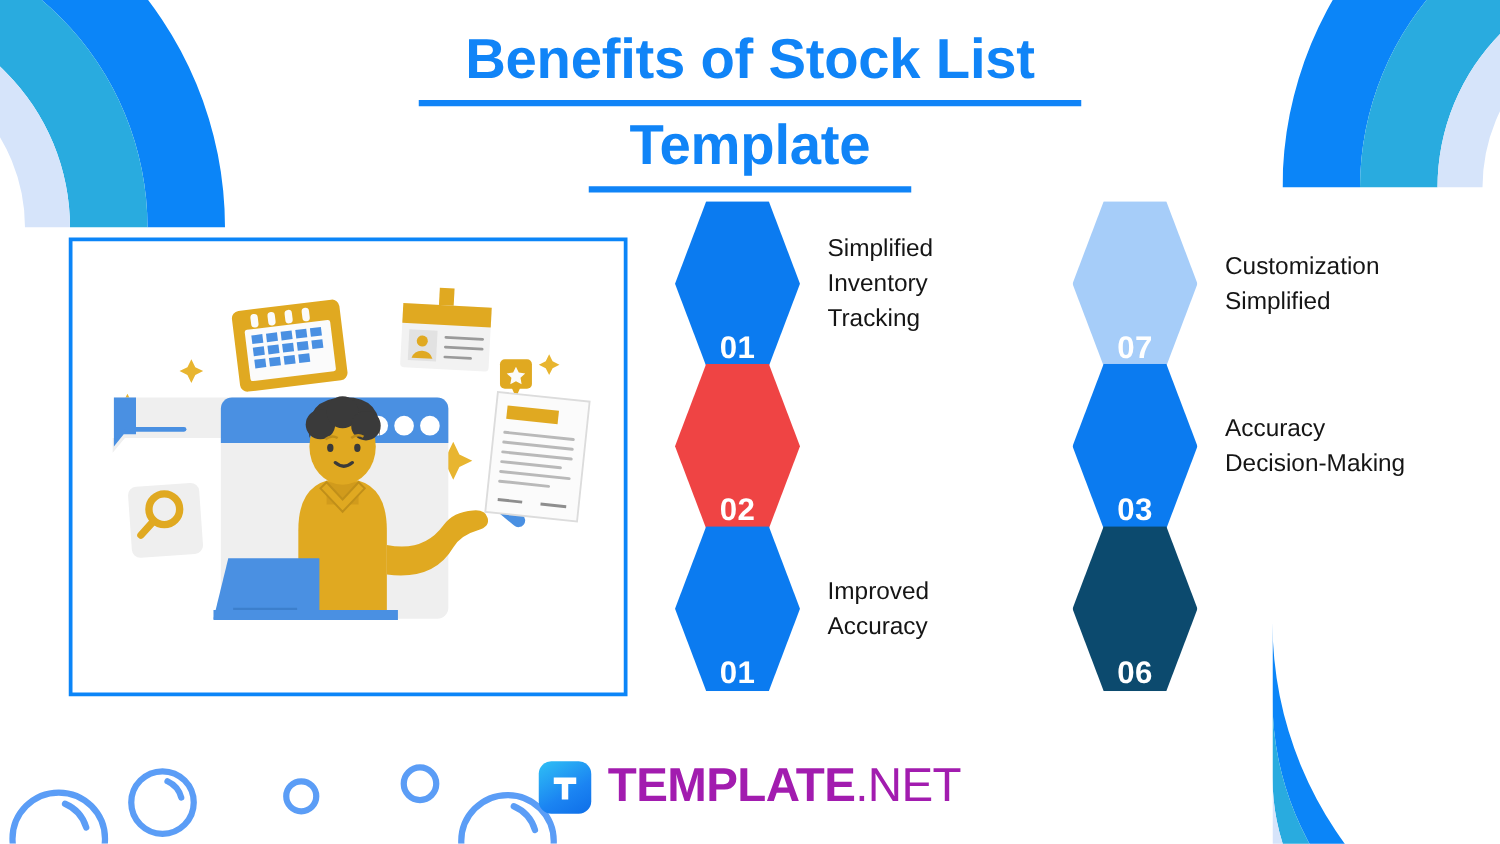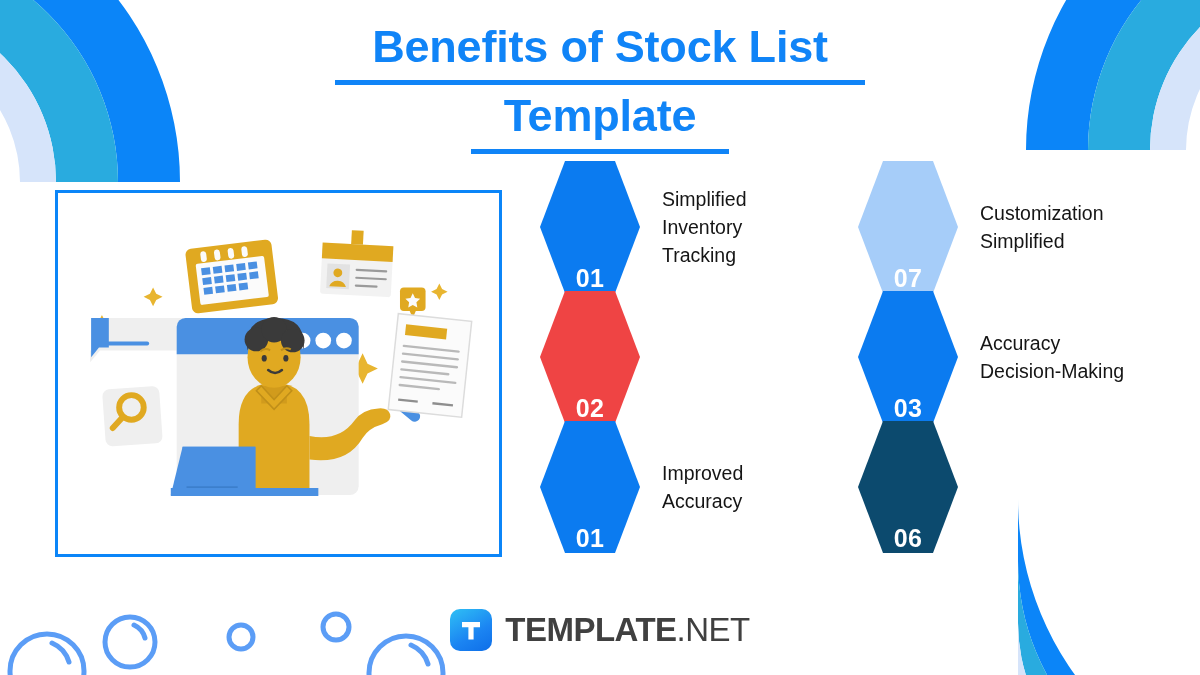--- a/index.html
+++ b/index.html
@@ -70,21 +70,21 @@
   .logo{
     position:absolute;left:0;bottom:24px;width:1200px;
     display:flex;align-items:center;justify-content:center;gap:13px;
   }
   .logo-mark{
     width:42px;height:42px;border-radius:10px;flex:0 0 42px;
     background:linear-gradient(150deg,#2FC0F5 0%,#1B84F2 60%,#0E6EE8 100%);
     display:flex;align-items:center;justify-content:center;
   }
   .logo-mark svg{display:block;}
-  .logo-text{font-size:33px;letter-spacing:-0.5px;color:#404040;}
+  .logo-text{font-size:38px;letter-spacing:-0.5px;color:#a21caf;}
   .logo-text .b{font-weight:bold;}
   .logo-text .n{font-weight:normal;}
 </style>
 </head>
 <body>
 
 <div class="stage">
 
   <div class="corner tl">
     <svg width="300" height="300" viewBox="0 0 300 300">

